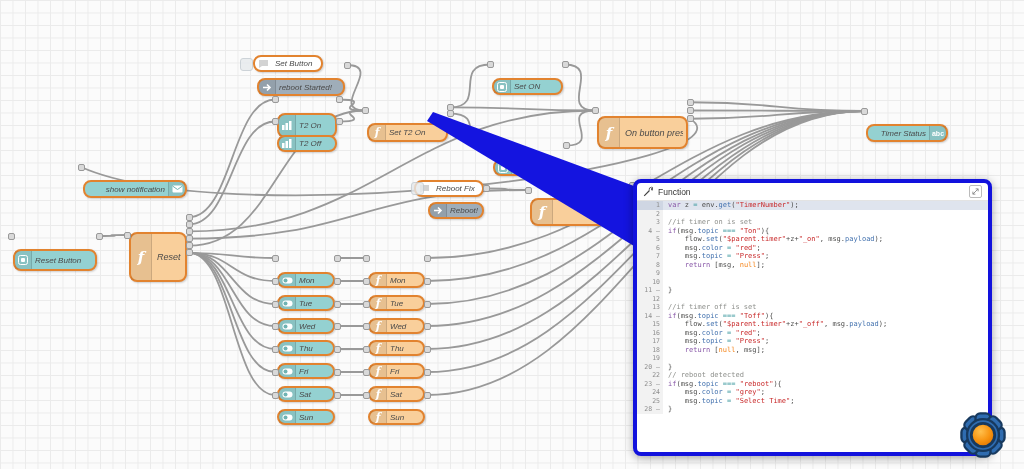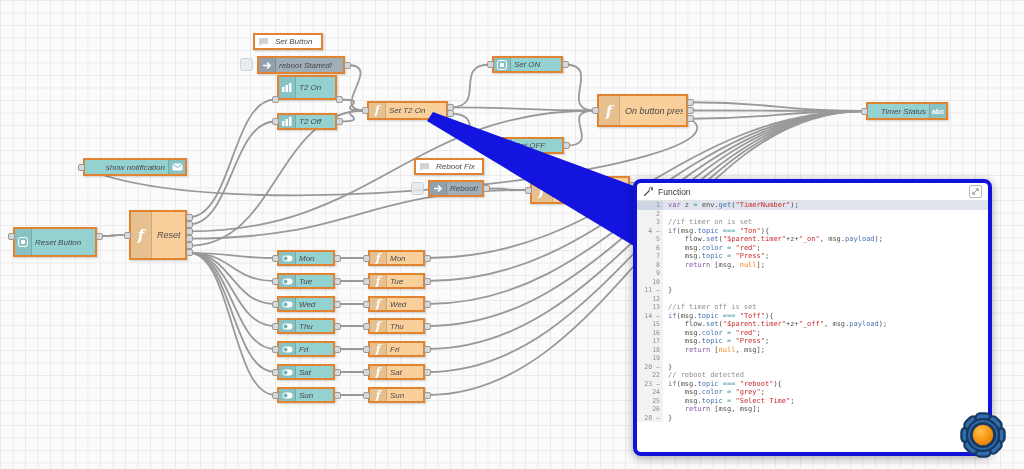--- a/index.html
+++ b/index.html
@@ -4,22 +4,22 @@
 <style>
   html,body{margin:0;padding:0;background:#ddd;}
   #app{position:relative;width:1024px;height:469px;overflow:hidden;
     background-color:#fbfbfb;
     background-image:linear-gradient(to right,#ebebeb 1px,transparent 1px),
                      linear-gradient(to bottom,#ebebeb 1px,transparent 1px);
     background-size:12.5px 12.5px;
     font-family:"Liberation Sans",sans-serif;}
   svg.layer{position:absolute;left:0;top:0;pointer-events:none;}
   
-  .node{position:absolute;border:2px solid #e2832f;border-radius:0;
-    box-sizing:border-box;box-shadow:1px 1px 2px rgba(0,0,0,.18);}
+  .node{position:absolute;border:2px solid #e2832f;border-radius:8px;
+    box-sizing:border-box;box-shadow:1px 1px 2px rgba(0,0,0,.18);margin-top:22px;}
   .node.function{background:#f9cf9b;}
   .node.ui{background:#94d1d1;}
   .node.link{background:#9fadb9;padding-left:36px;}
   .node.comment{background:#ffffff;}
   .chip{position:absolute;top:0;bottom:0;width:16px;display:flex;align-items:center;justify-content:center;}
   .chip.left{left:0;background:rgba(0,0,0,.07);border-right:1px solid rgba(0,0,0,.12);}
   .chip.right{right:0;background:rgba(0,0,0,.07);border-left:1px solid rgba(0,0,0,.12);}
   .node.big .chip{width:20px;}
   .node.comment .chip.left{background:none;border-right:none;}
   .lbl{position:absolute;left:20px;right:3px;top:0;bottom:0;display:flex;align-items:center;
@@ -108,21 +108,21 @@
       <div class="node link" style="left: 257px; top: 56px; width: 88px; height: 18px;">
         <div class="chip left">
           <svg width="10" height="9">
             <path d="M1 4.5h6 M5 1.5l3 3-3 3" stroke="#fff" stroke-width="1.6" fill="none"></path>
           </svg>
         </div>
         <span class="lbl">reboot Started!</span>
       </div>
       <div class="stub" style="left: 240px; top: 58px;"></div>
       <div class="port" style="left: 343.5px; top: 61.5px;"></div>
-      <div class="node ui" style="left: 277px; top: 75px; width: 60px; height: 25px;">
+      <div class="node ui" style="left: 277px; top: 91px; width: 60px; height: 25px;">
         <div class="chip left">
           <svg width="10" height="9">
             <rect x="0" y="4" width="2.5" height="5" fill="#fff"></rect>
             <rect x="3.5" y="2" width="2.5" height="7" fill="#fff"></rect>
             <rect x="7" y="0" width="2.5" height="9" fill="#fff"></rect>
           </svg>
         </div>
         <span class="lbl">T2 On</span>
       </div>
       <div class="port" style="left: 271.5px; top: 96px;"></div>
@@ -210,21 +210,21 @@
       <div class="node ui" style="left: 83px; top: 158px; width: 104px; height: 18px;">
         <div class="chip right">
           <svg width="11" height="8">
             <rect x="0.5" y="0.5" width="10" height="7" rx="1" fill="#fff"></rect>
             <path d="M0.5 1 L5.5 4.5 L10.5 1" stroke="#6fb3b3" fill="none"></path>
           </svg>
         </div>
         <span class="lbl rside">show notification</span>
       </div>
       <div class="port" style="left: 77.5px; top: 163.5px;"></div>
-      <div class="node ui" style="left: 13px; top: 227px; width: 84px; height: 30px;">
+      <div class="node ui" style="left: 13px; top: 227px; width: 84px; height: 22px;">
         <div class="chip left">
           <svg width="10" height="10">
             <rect x="0.5" y="0.5" width="9" height="9" rx="2" fill="none" stroke="#fff"></rect>
             <rect x="3" y="3" width="4" height="4" rx="1" fill="#fff"></rect>
           </svg>
         </div>
         <span class="lbl">Reset Button</span>
       </div>
       <div class="port" style="left: 7.5px; top: 232.5px;"></div>
       <div class="port" style="left: 95.5px; top: 232.5px;"></div>
@@ -416,21 +416,20 @@
         <div class="cl"><span class="gut">15</span><span class="ct"><span style="color: rgb(77, 77, 76);">    flow.</span><span style="color: rgb(66, 113, 174);">set</span><span style="color: rgb(77, 77, 76);">(</span><span style="color: rgb(200, 40, 41);">"$parent.timer"</span><span style="color: rgb(77, 77, 76);">+z+</span><span style="color: rgb(200, 40, 41);">"_off"</span><span style="color: rgb(77, 77, 76);">, msg.</span><span style="color: rgb(66, 113, 174);">payload</span><span style="color: rgb(77, 77, 76);">);</span></span></div>
         <div class="cl"><span class="gut">16</span><span class="ct"><span style="color: rgb(77, 77, 76);">    msg.</span><span style="color: rgb(66, 113, 174);">color</span><span style="color: rgb(77, 77, 76);"> </span><span style="color: rgb(62, 153, 159);">=</span><span style="color: rgb(77, 77, 76);"> </span><span style="color: rgb(200, 40, 41);">"red"</span><span style="color: rgb(77, 77, 76);">;</span></span></div>
         <div class="cl"><span class="gut">17</span><span class="ct"><span style="color: rgb(77, 77, 76);">    msg.</span><span style="color: rgb(66, 113, 174);">topic</span><span style="color: rgb(77, 77, 76);"> </span><span style="color: rgb(62, 153, 159);">=</span><span style="color: rgb(77, 77, 76);"> </span><span style="color: rgb(200, 40, 41);">"Press"</span><span style="color: rgb(77, 77, 76);">;</span></span></div>
         <div class="cl"><span class="gut">18</span><span class="ct"><span style="color: rgb(77, 77, 76);">    </span><span style="color: rgb(137, 89, 168);">return</span><span style="color: rgb(77, 77, 76);"> [</span><span style="color: rgb(245, 135, 31);">null</span><span style="color: rgb(77, 77, 76);">, msg];</span></span></div>
         <div class="cl"><span class="gut">19</span><span class="ct"></span></div>
         <div class="cl"><span class="gut">20 –</span><span class="ct"><span style="color: rgb(77, 77, 76);">}</span></span></div>
         <div class="cl"><span class="gut">22</span><span class="ct"><span style="color: rgb(142, 144, 140);">// reboot detected</span></span></div>
         <div class="cl"><span class="gut">23 –</span><span class="ct"><span style="color: rgb(137, 89, 168);">if</span><span style="color: rgb(77, 77, 76);">(msg.</span><span style="color: rgb(66, 113, 174);">topic</span><span style="color: rgb(77, 77, 76);"> </span><span style="color: rgb(62, 153, 159);">===</span><span style="color: rgb(77, 77, 76);"> </span><span style="color: rgb(200, 40, 41);">"reboot"</span><span style="color: rgb(77, 77, 76);">){</span></span></div>
         <div class="cl"><span class="gut">24</span><span class="ct"><span style="color: rgb(77, 77, 76);">    msg.</span><span style="color: rgb(66, 113, 174);">color</span><span style="color: rgb(77, 77, 76);"> </span><span style="color: rgb(62, 153, 159);">=</span><span style="color: rgb(77, 77, 76);"> </span><span style="color: rgb(200, 40, 41);">"grey"</span><span style="color: rgb(77, 77, 76);">;</span></span></div>
         <div class="cl"><span class="gut">25</span><span class="ct"><span style="color: rgb(77, 77, 76);">    msg.</span><span style="color: rgb(66, 113, 174);">topic</span><span style="color: rgb(77, 77, 76);"> </span><span style="color: rgb(62, 153, 159);">=</span><span style="color: rgb(77, 77, 76);"> </span><span style="color: rgb(200, 40, 41);">"Select Time"</span><span style="color: rgb(77, 77, 76);">;</span></span></div>
-        <div class="cl"><span class="gut">26</span><span class="ct"><span style="color: rgb(77, 77, 76);">    </span><span style="color: rgb(137, 89, 168);">return</span><span style="color: rgb(77, 77, 76);"> [msg, msg];</span></span></div>
         <div class="cl"><span class="gut">28 –</span><span class="ct"><span style="color: rgb(77, 77, 76);">}</span></span></div>
       </div>
   </div>
 
   <svg id="gear" width="60" height="60" viewBox="0 0 64 64">
     <defs>
       <radialGradient id="og" cx="40%" cy="35%" r="75%">
         <stop offset="0%" stop-color="#ffc04d"></stop>
         <stop offset="55%" stop-color="#f79310"></stop>
         <stop offset="100%" stop-color="#d86e00"></stop>

